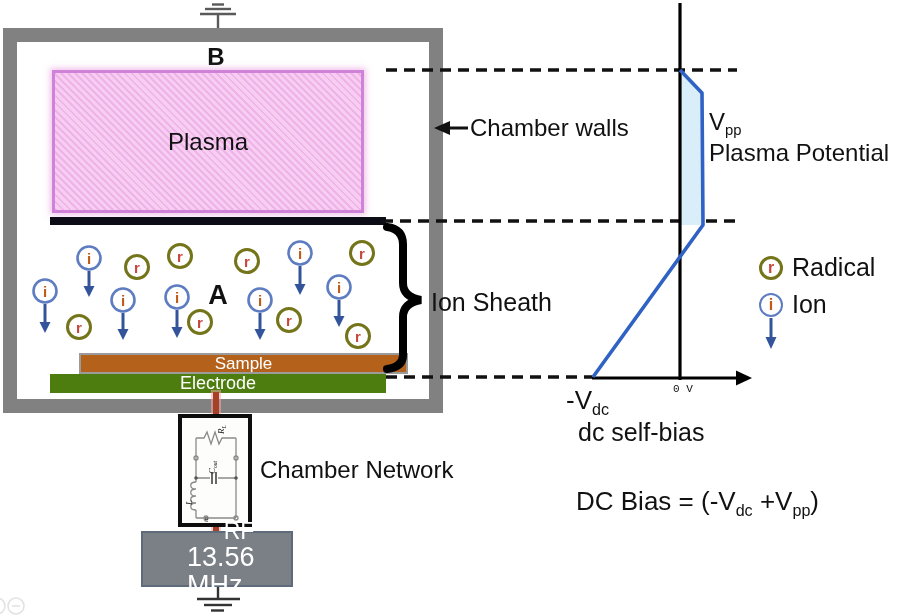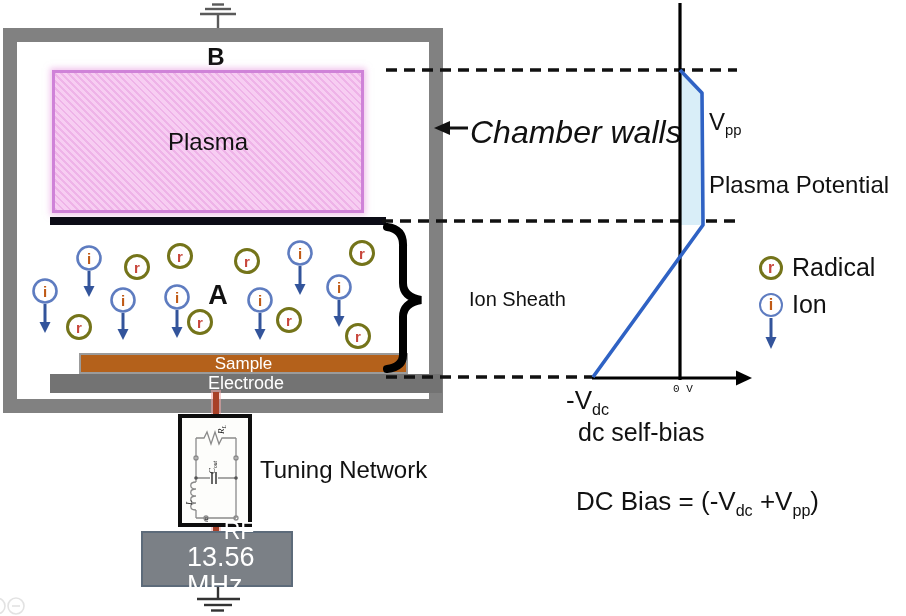--- a/index.html
+++ b/index.html
@@ -16,21 +16,21 @@
           background-image:repeating-linear-gradient(45deg,rgba(228,148,220,.45) 0 2px,rgba(0,0,0,0) 2px 5px);
           border:3px solid #cf82d8;box-shadow:0 0 6px 2px rgba(228,148,220,.55);
           display:flex;align-items:center;justify-content:center;}
   .plasma-label{font-size:24px;color:#111;}
   .boundary-bar{position:absolute;left:50px;top:217px;width:336px;height:8px;background:#0c0c16;}
   .label-a{position:absolute;left:201px;top:280px;width:34px;text-align:center;
            font-size:27px;font-weight:700;}
   .sample{position:absolute;left:79px;top:353px;width:329px;height:21px;box-sizing:border-box;
           background:#b4611b;border:2px solid #9b9b9b;display:flex;align-items:center;justify-content:center;
           color:#fff;font-size:17px;}
-  .electrode{position:absolute;left:50px;top:374px;width:392px;height:19px;background:#737373;
+  .electrode{position:absolute;left:50px;top:374px;width:336px;height:19px;background:#4d7c0f;
           display:flex;align-items:center;justify-content:center;color:#fff;font-size:18px;}
   .rf-wire{position:absolute;left:213px;top:392px;width:6px;height:141px;background:#a84027;
            box-shadow:0 0 0 2px rgba(242,170,170,.55);z-index:1;}
 
   
   .tuning-box{position:absolute;left:178px;top:414px;width:74px;height:113px;box-sizing:border-box;
               background:#fdfdfb;border:4px solid #0d0d0d;z-index:2;}
   .tuning-label{position:absolute;left:260px;top:456px;font-size:24px;}
   .rf-box{position:absolute;left:141px;top:531px;width:152px;height:56px;box-sizing:border-box;
           background:#7b8086;border:2px solid #5d6b7a;color:#fff;z-index:2;
@@ -44,24 +44,24 @@
   .ion-t{fill:#c05a15;font:600 15px "Liberation Sans",sans-serif;text-anchor:middle;}
   .ion-a{stroke:#33549b;stroke-width:3;}
   .ion-ah{fill:#33549b;}
   .rad-c{fill:#fff;stroke:#74741a;stroke-width:3;}
   .rad-t{fill:#c8463c;font:600 15px "Liberation Sans",sans-serif;text-anchor:middle;}
   .circuit-line{stroke:#8a8a8a;stroke-width:1.3;fill:none;}
   .circuit-text{fill:#222;font-family:"Liberation Serif",serif;font-style:italic;}
 
   
   .txt{position:absolute;white-space:nowrap;}
-  .chamber-walls-label{left:470px;top:114px;font-size:32px;font-style:italic;}
-  .ion-sheath-label{left:469px;top:288px;font-size:20px;}
+  .chamber-walls-label{left:470px;top:114px;font-size:24px;}
+  .ion-sheath-label{left:431px;top:288px;font-size:25px;}
   .vpp-label{left:709px;top:108px;font-size:24px;}
-  .plasma-potential-label{left:709px;top:139px;font-size:24px;margin-top:32px;}
+  .plasma-potential-label{left:709px;top:139px;font-size:24px;}
   .zero-volt-label{left:673px;top:383px;font-size:11px;font-family:Liberation Mono, monospace;}
   .vdc-label{left:566px;top:385px;font-size:26px;}
   .dc-self-bias-label{left:578px;top:418px;font-size:25px;}
   .formula-label{left:576px;top:486px;font-size:26px;}
   sub.sm{font-size:62%;vertical-align:-0.35em;}
 
   
   .legend-row{position:absolute;display:flex;align-items:center;gap:9px;}
   .legend-radical{left:759px;top:253px;}
   .legend-ion{left:759px;top:290px;}
@@ -108,21 +108,21 @@
       <circle cx="14" cy="60" r="1.8" fill="#555"></circle>
       <circle cx="54" cy="60" r="1.8" fill="#555"></circle>
       <circle class="circuit-line" cx="24" cy="100" r="2" fill="#fff"></circle>
       <circle class="circuit-line" cx="54" cy="100" r="2" fill="#fff"></circle>
       <text class="circuit-text" font-size="9" transform="translate(42,16) rotate(-90)"><tspan>R</tspan><tspan font-size="6" dy="2">L</tspan></text>
       <text class="circuit-text" font-size="9" transform="translate(33,56) rotate(-90)"><tspan>C</tspan><tspan font-size="5.5" dy="2">out</tspan></text>
       <text class="circuit-text" font-size="9" transform="translate(10,87) rotate(-90)"><tspan>L</tspan></text>
       <text class="circuit-text" font-size="6" transform="translate(26,104) rotate(-90)"><tspan>in</tspan></text>
     </svg>
   </div>
-  <div class="tuning-label txt">Tuning Network</div>
+  <div class="tuning-label txt">Chamber Network</div>
 
   <div class="rf-box">
     <span class="rf-line1">RF</span>
     <span class="rf-line2">13.56 MHz</span>
   </div>
 
   <svg class="overlay" viewBox="0 0 906 616">
 
     <g stroke="#5a5a5a" stroke-width="2.4">
       <path d="M218,28 V14"></path>

